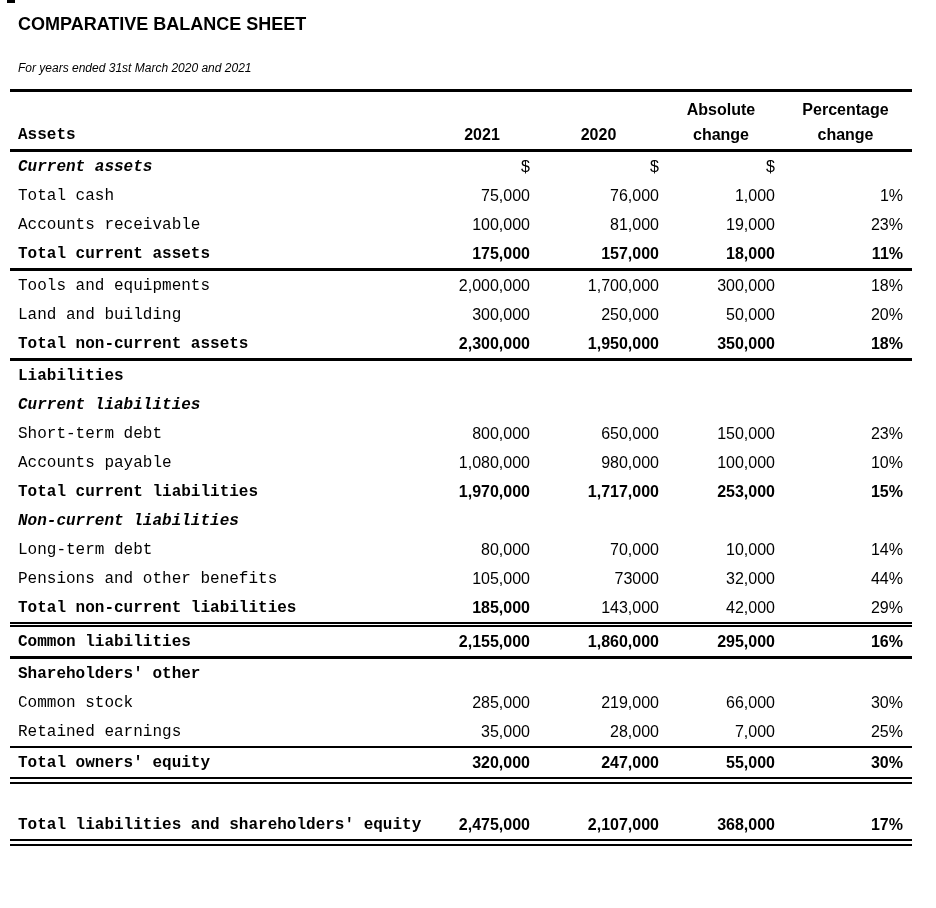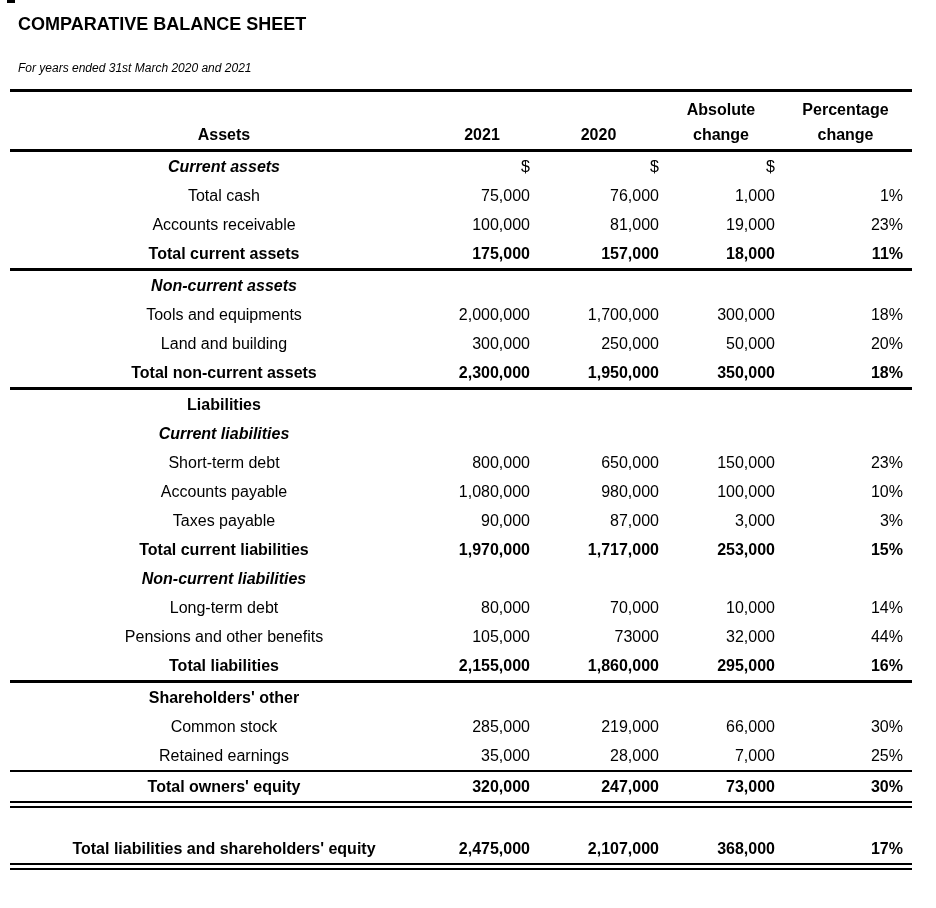--- a/index.html
+++ b/index.html
@@ -47,21 +47,21 @@
   col.c-pct   { width: 133px; }
 
   table.bs td {
     padding: 0;
     font-size: 16px;
     height: 29px;
     vertical-align: middle;
     white-space: nowrap;
     overflow: hidden;
   }
-  table.bs td:first-child { text-align: center; padding-left: 8px; }
+  table.bs td:first-child { text-align: left; padding-left: 8px; font-family: Liberation Mono, monospace; }
   table.bs td:nth-child(2) { text-align: right; padding-right: 4px; }
   table.bs td:nth-child(3) { text-align: right; padding-right: 4px; }
   table.bs td:nth-child(4) { text-align: right; padding-right: 4px; }
   table.bs td:nth-child(5) { text-align: right; padding-right: 9px; }
 
   
   tr.hrow1 td { height: 27px; font-weight: 700; vertical-align: bottom; padding-bottom: 1px; }
   tr.hrow2 td { height: 29px; font-weight: 700; border-bottom: 3px solid #000; }
   table.bs td.hc { text-align: center; padding-right: 0; padding-left: 0; }
 
@@ -140,27 +140,20 @@
           <td>19,000</td>
           <td>23%</td>
         </tr>
         <tr class="row-total b-thick">
           <td>Total current assets</td>
           <td>175,000</td>
           <td>157,000</td>
           <td>18,000</td>
           <td>11%</td>
         </tr>
-        <tr class="row-section">
-          <td>Non-current assets</td>
-          <td></td>
-          <td></td>
-          <td></td>
-          <td></td>
-        </tr>
         <tr class="row-item">
           <td>Tools and equipments</td>
           <td>2,000,000</td>
           <td>1,700,000</td>
           <td>300,000</td>
           <td>18%</td>
         </tr>
         <tr class="row-item">
           <td>Land and building</td>
           <td>300,000</td>
@@ -196,27 +189,20 @@
           <td>150,000</td>
           <td>23%</td>
         </tr>
         <tr class="row-item">
           <td>Accounts payable</td>
           <td>1,080,000</td>
           <td>980,000</td>
           <td>100,000</td>
           <td>10%</td>
         </tr>
-        <tr class="row-item">
-          <td>Taxes payable</td>
-          <td>90,000</td>
-          <td>87,000</td>
-          <td>3,000</td>
-          <td>3%</td>
-        </tr>
         <tr class="row-total">
           <td>Total current liabilities</td>
           <td>1,970,000</td>
           <td>1,717,000</td>
           <td>253,000</td>
           <td>15%</td>
         </tr>
         <tr class="row-section">
           <td>Non-current liabilities</td>
           <td></td>
@@ -231,22 +217,29 @@
           <td>10,000</td>
           <td>14%</td>
         </tr>
         <tr class="row-item">
           <td>Pensions and other benefits</td>
           <td>105,000</td>
           <td>73000</td>
           <td>32,000</td>
           <td>44%</td>
         </tr>
+        <tr class="row-total-partial b-double-tight">
+          <td>Total non-current liabilities</td>
+          <td>185,000</td>
+          <td>143,000</td>
+          <td>42,000</td>
+          <td>29%</td>
+        </tr>
         <tr class="row-total b-thick">
-          <td>Total liabilities</td>
+          <td>Common liabilities</td>
           <td>2,155,000</td>
           <td>1,860,000</td>
           <td>295,000</td>
           <td>16%</td>
         </tr>
         <tr class="row-heading">
           <td>Shareholders' other</td>
           <td></td>
           <td></td>
           <td></td>
@@ -263,21 +256,21 @@
           <td>Retained earnings</td>
           <td>35,000</td>
           <td>28,000</td>
           <td>7,000</td>
           <td>25%</td>
         </tr>
         <tr class="row-total b-double">
           <td>Total owners' equity</td>
           <td>320,000</td>
           <td>247,000</td>
-          <td>73,000</td>
+          <td>55,000</td>
           <td>30%</td>
         </tr>
         <tr class="row-spacer">
           <td colspan="5"></td>
         </tr>
         <tr class="row-total b-double">
           <td>Total liabilities and shareholders' equity</td>
           <td>2,475,000</td>
           <td>2,107,000</td>
           <td>368,000</td>

